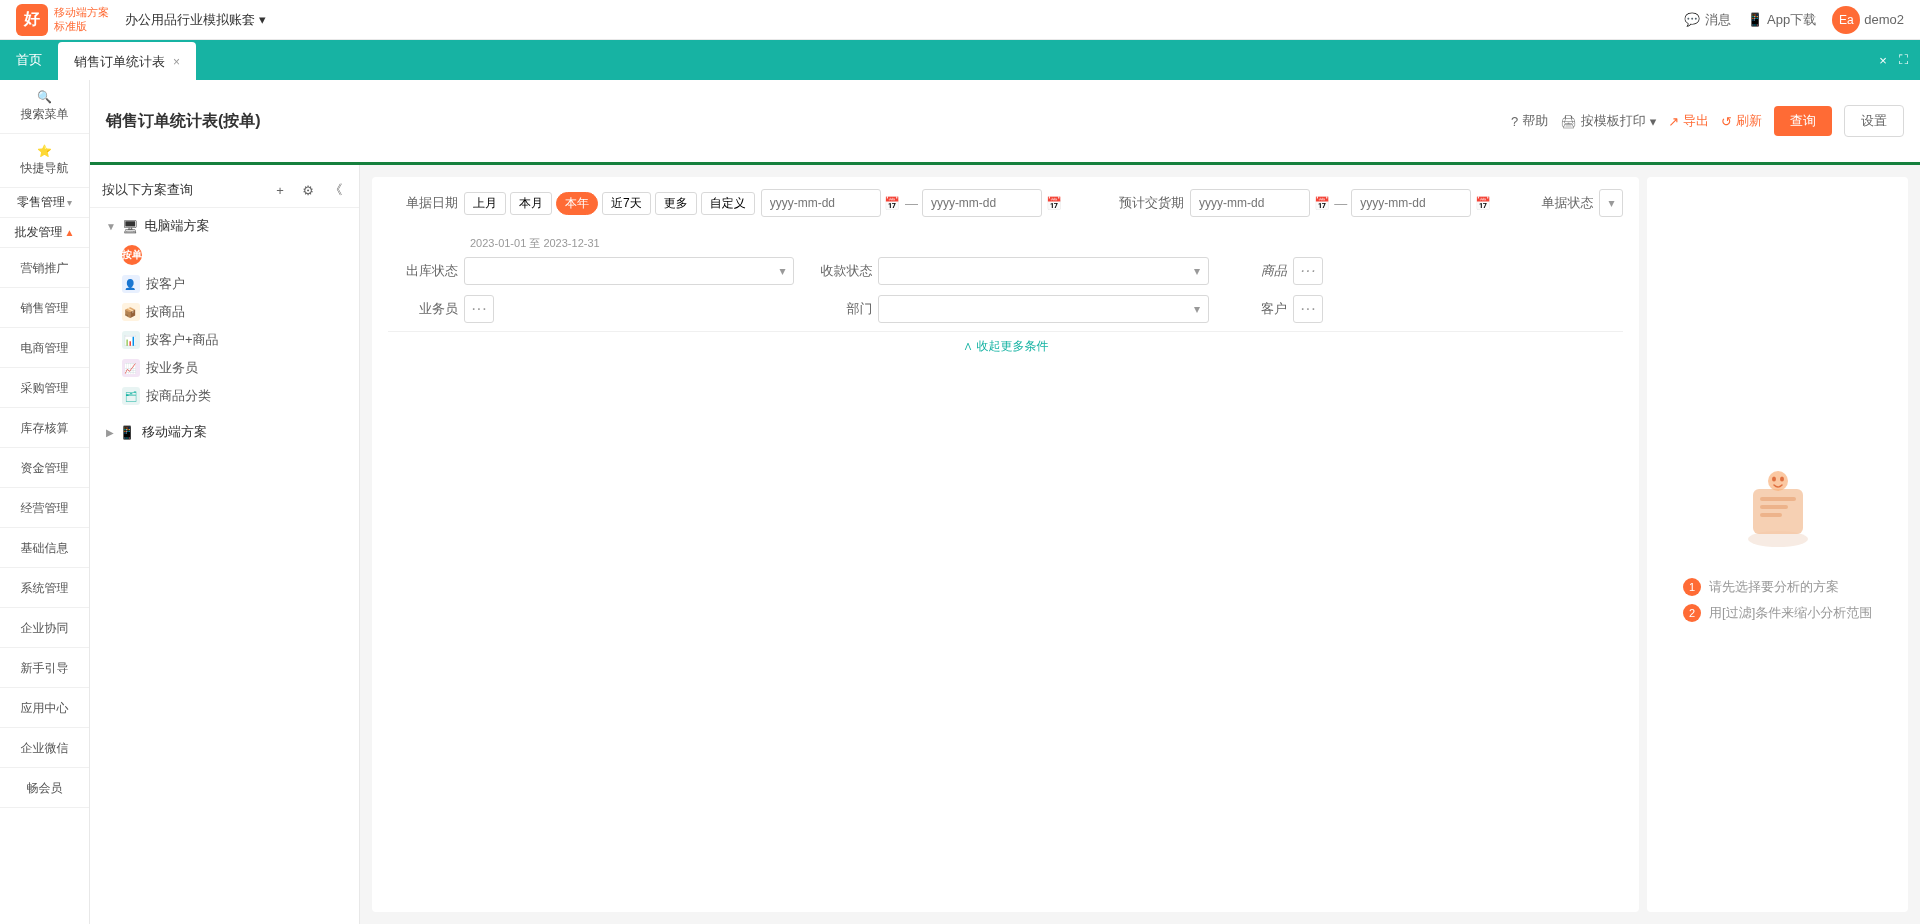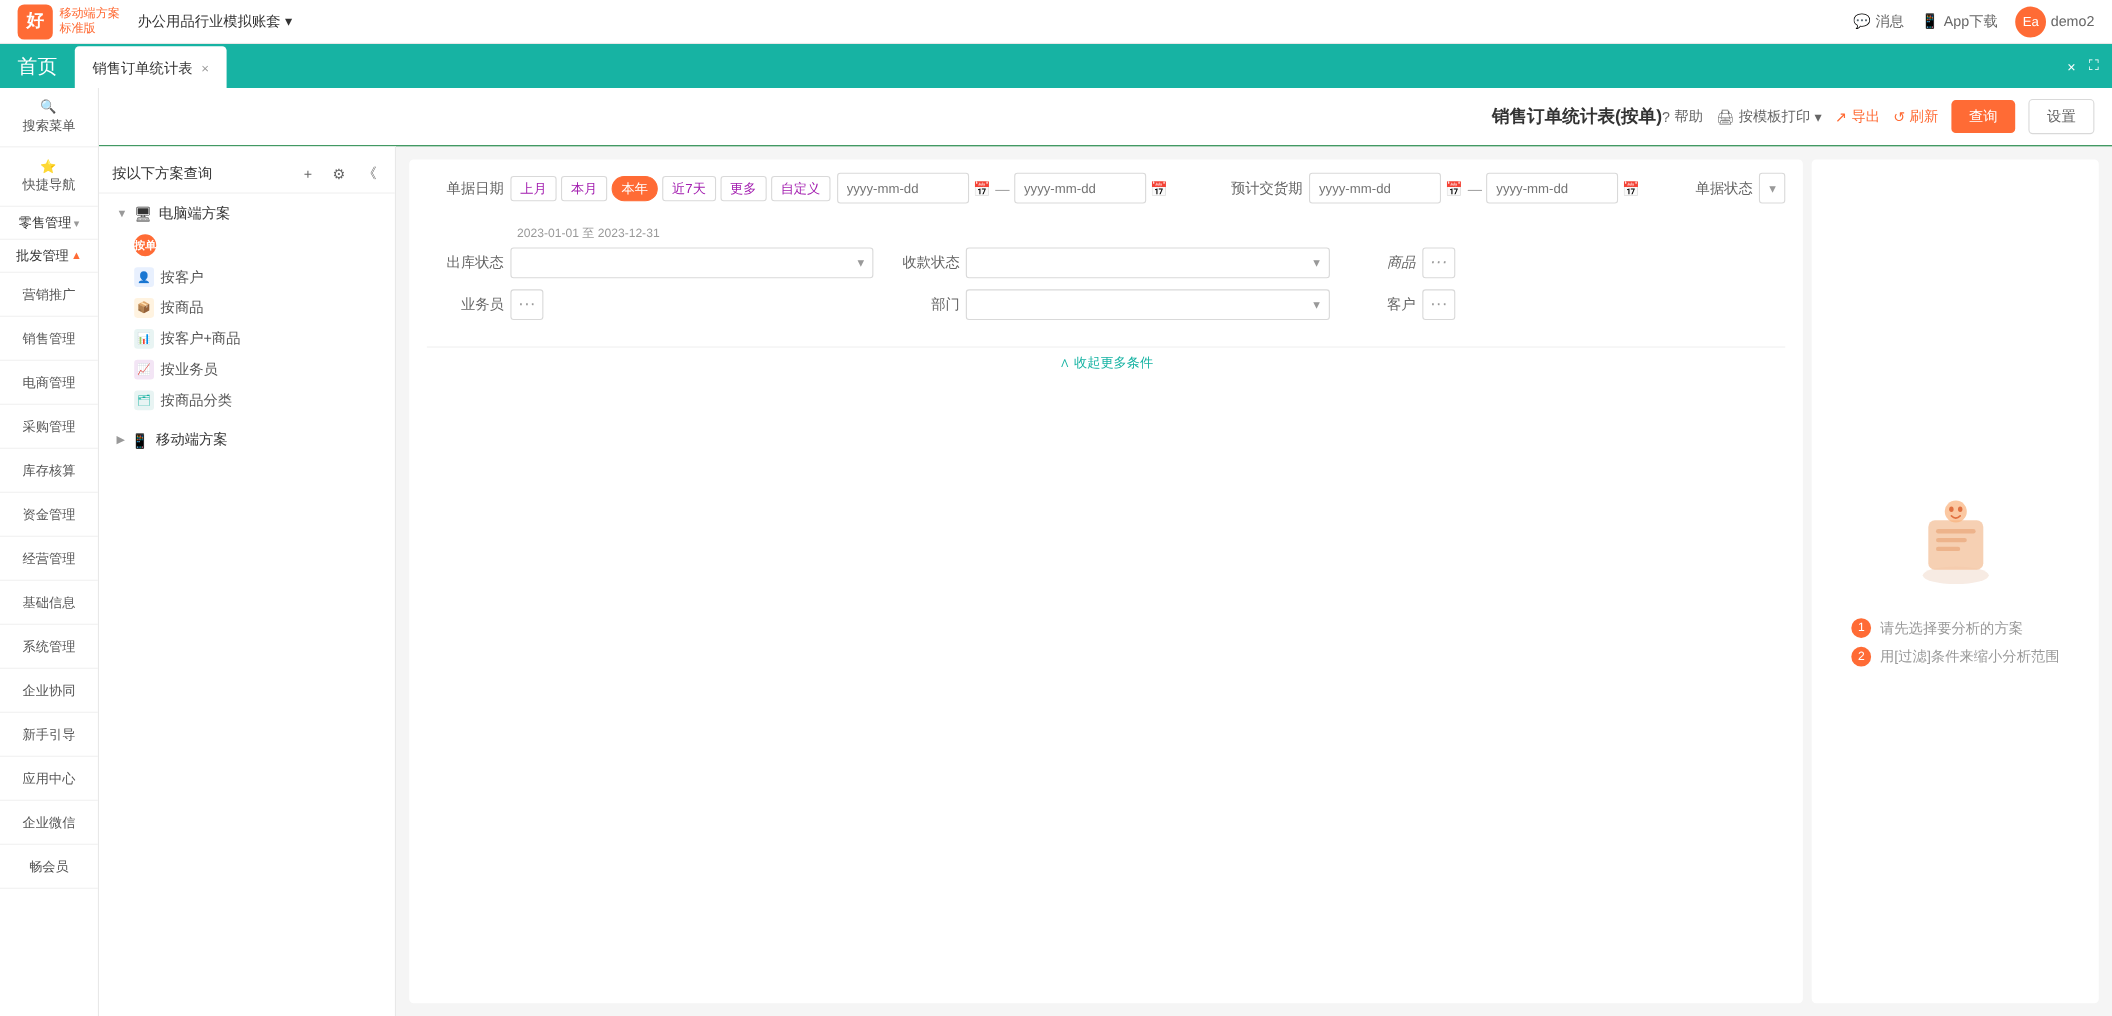--- a/index.html
+++ b/index.html
@@ -11,41 +11,41 @@
     .logo-area { display: flex; align-items: center; gap: 6px; }
     .logo-icon { width: 32px; height: 32px; background: #ff6b35; border-radius: 6px; display: flex; align-items: center; justify-content: center; color: white; font-size: 16px; font-weight: bold; }
     .logo-text { font-size: 11px; color: #ff6b35; line-height: 1.2; }
     .app-selector { display: flex; align-items: center; gap: 4px; font-size: 13px; color: #333; cursor: pointer; padding: 4px 8px; border-radius: 4px; }
     .top-bar-right { display: flex; align-items: center; gap: 16px; }
     .top-bar-btn { display: flex; align-items: center; gap: 4px; font-size: 13px; color: #666; cursor: pointer; }
     .user-avatar { width: 28px; height: 28px; border-radius: 50%; background: #ff6b35; display: flex; align-items: center; justify-content: center; color: white; font-size: 12px; }
 
     
     .tab-bar { height: 40px; background: #17b3a3; display: flex; align-items: center; padding: 0 0 0 0; }
-    .tab-home { padding: 0 16px; height: 100%; display: flex; align-items: center; color: white; font-size: 18px; cursor: pointer; }
+    .tab-home { padding: 0 16px; height: 100%; display: flex; align-items: center; color: white; font-size: 13px; cursor: pointer; }
     .tab-active { background: white; color: #333; height: 100%; padding: 0 16px; display: flex; align-items: center; gap: 8px; font-size: 13px; border-radius: 4px 4px 0 0; margin-top: 4px; justify-content: flex-end; }
     .tab-close { color: #999; cursor: pointer; font-size: 12px; }
     .tab-bar-actions { margin-left: auto; display: flex; align-items: center; padding-right: 8px; gap: 4px; }
     .tab-bar-action { color: white; cursor: pointer; padding: 4px; border-radius: 3px; }
 
     
     .main-layout { display: flex; height: calc(924px - 40px - 40px); }
 
     
     .sidebar { width: 90px; background: white; border-right: 1px solid #e8e8e8; display: flex; flex-direction: column; overflow-y: auto; }
     .sidebar-item { padding: 10px 4px; text-align: center; cursor: pointer; color: #555; font-size: 12px; border-bottom: 1px solid #f0f0f0; }
     .sidebar-item .si-label { margin-top: 2px; }
     .sidebar-section { padding: 6px 4px; text-align: center; cursor: pointer; font-size: 12px; border-bottom: 1px solid #f0f0f0; }
     .sidebar-section.has-arrow { display: flex; align-items: center; justify-content: center; gap: 2px; }
 
     
     .content { flex: 1; display: flex; flex-direction: column; overflow: hidden; background: #f5f5f5; }
 
     
-    .page-header { background: white; padding: 10px 16px; display: flex; align-items: center; justify-content: flex-end; border-bottom: 1px solid #15803d; }
+    .page-header { background: white; padding: 25px 16px; display: flex; align-items: center; justify-content: space-between; border-bottom: 3px solid #15803d; }
     .page-title { font-size: 16px; font-weight: bold; color: #333; }
     .page-header-actions { display: flex; align-items: center; gap: 12px; }
     .header-action-btn { display: flex; align-items: center; gap: 4px; font-size: 13px; color: #666; cursor: pointer; }
     .header-action-btn.orange { color: #ff6b35; }
     .btn-primary { background: #ff6b35; color: white; border: none; border-radius: 4px; padding: 6px 16px; font-size: 13px; cursor: pointer; }
     .btn-setting { background: white; color: #666; border: 1px solid #d9d9d9; border-radius: 4px; padding: 6px 16px; font-size: 13px; cursor: pointer; }
 
     
     .split-content { display: flex; flex: 1; overflow: hidden; }
 
@@ -70,21 +70,21 @@
     .chevron { font-size: 10px; color: #999; }
 
     
     .right-panel { flex: 1; display: flex; flex-direction: row; overflow: hidden; padding: 12px; gap: 8px; }
     .filter-card { background: white; border-radius: 4px; padding: 12px 16px; }
     .filter-row { display: flex; align-items: center; gap: 12px; margin-bottom: 10px; }
     .filter-row:last-child { margin-bottom: 0; }
     .filter-label { width: 70px; text-align: right; color: #666; font-size: 13px; flex-shrink: 0; }
     .filter-label-wide { width: 90px; text-align: right; color: #666; font-size: 13px; flex-shrink: 0; }
     .date-quick-btns { display: flex; align-items: center; gap: 4px; }
-    .date-btn { padding: 2px 8px; border: 1px solid #d9d9d9; border-radius: 3px; cursor: pointer; font-size: 12px; color: #a21caf; background: white; }
+    .date-btn { padding: 2px 8px; border: 1px solid #d9d9d9; border-radius: 3px; cursor: pointer; font-size: 12px; color: #000000; background: white; }
     .date-btn.active { background: #ff6b35; color: white; border-color: #ff6b35; border-radius: 12px; }
     .date-input-group { display: flex; align-items: center; gap: 4px; }
     .date-input { border: 1px solid #d9d9d9; border-radius: 3px; padding: 3px 8px; font-size: 12px; color: #999; width: 120px; height: 28px; }
     .date-sep { color: #999; }
     .date-icon { color: #999; cursor: pointer; }
     .filter-select { border: 1px solid #d9d9d9; border-radius: 3px; padding: 3px 8px; font-size: 12px; color: #999; height: 28px; flex: 1; display: flex; align-items: center; justify-content: space-between; cursor: pointer; background: white; }
     .filter-dots { color: #999; cursor: pointer; font-size: 16px; padding: 2px 6px; border: 1px solid #d9d9d9; border-radius: 3px; background: white; height: 28px; display: flex; align-items: center; }
     .collapse-btn { text-align: center; padding: 6px; color: #17b3a3; font-size: 12px; cursor: pointer; border-top: 1px solid #f0f0f0; margin-top: 4px; }
 
     
@@ -360,21 +360,21 @@
                 <span></span>
                 <span>▾</span>
               </div>
             </div>
             <div style="display:flex;align-items:center;gap:6px;font-style:italic;">
               <span class="filter-label">商品</span>
               <div class="filter-dots">···</div>
             </div>
           </div>
 
-          <div style="display:grid;grid-template-columns:1fr 1fr 1fr;gap:8px;margin-bottom:24px;">
+          <div style="display:grid;grid-template-columns:1fr 1fr 1fr;gap:8px;margin-bottom:8px;">
             <div style="display:flex;align-items:center;gap:6px;">
               <span class="filter-label">业务员</span>
               <div class="filter-dots">···</div>
             </div>
             <div style="display:flex;align-items:center;gap:6px;">
               <span class="filter-label">部门</span>
               <div class="filter-select">
                 <span></span>
                 <span>▾</span>
               </div>

